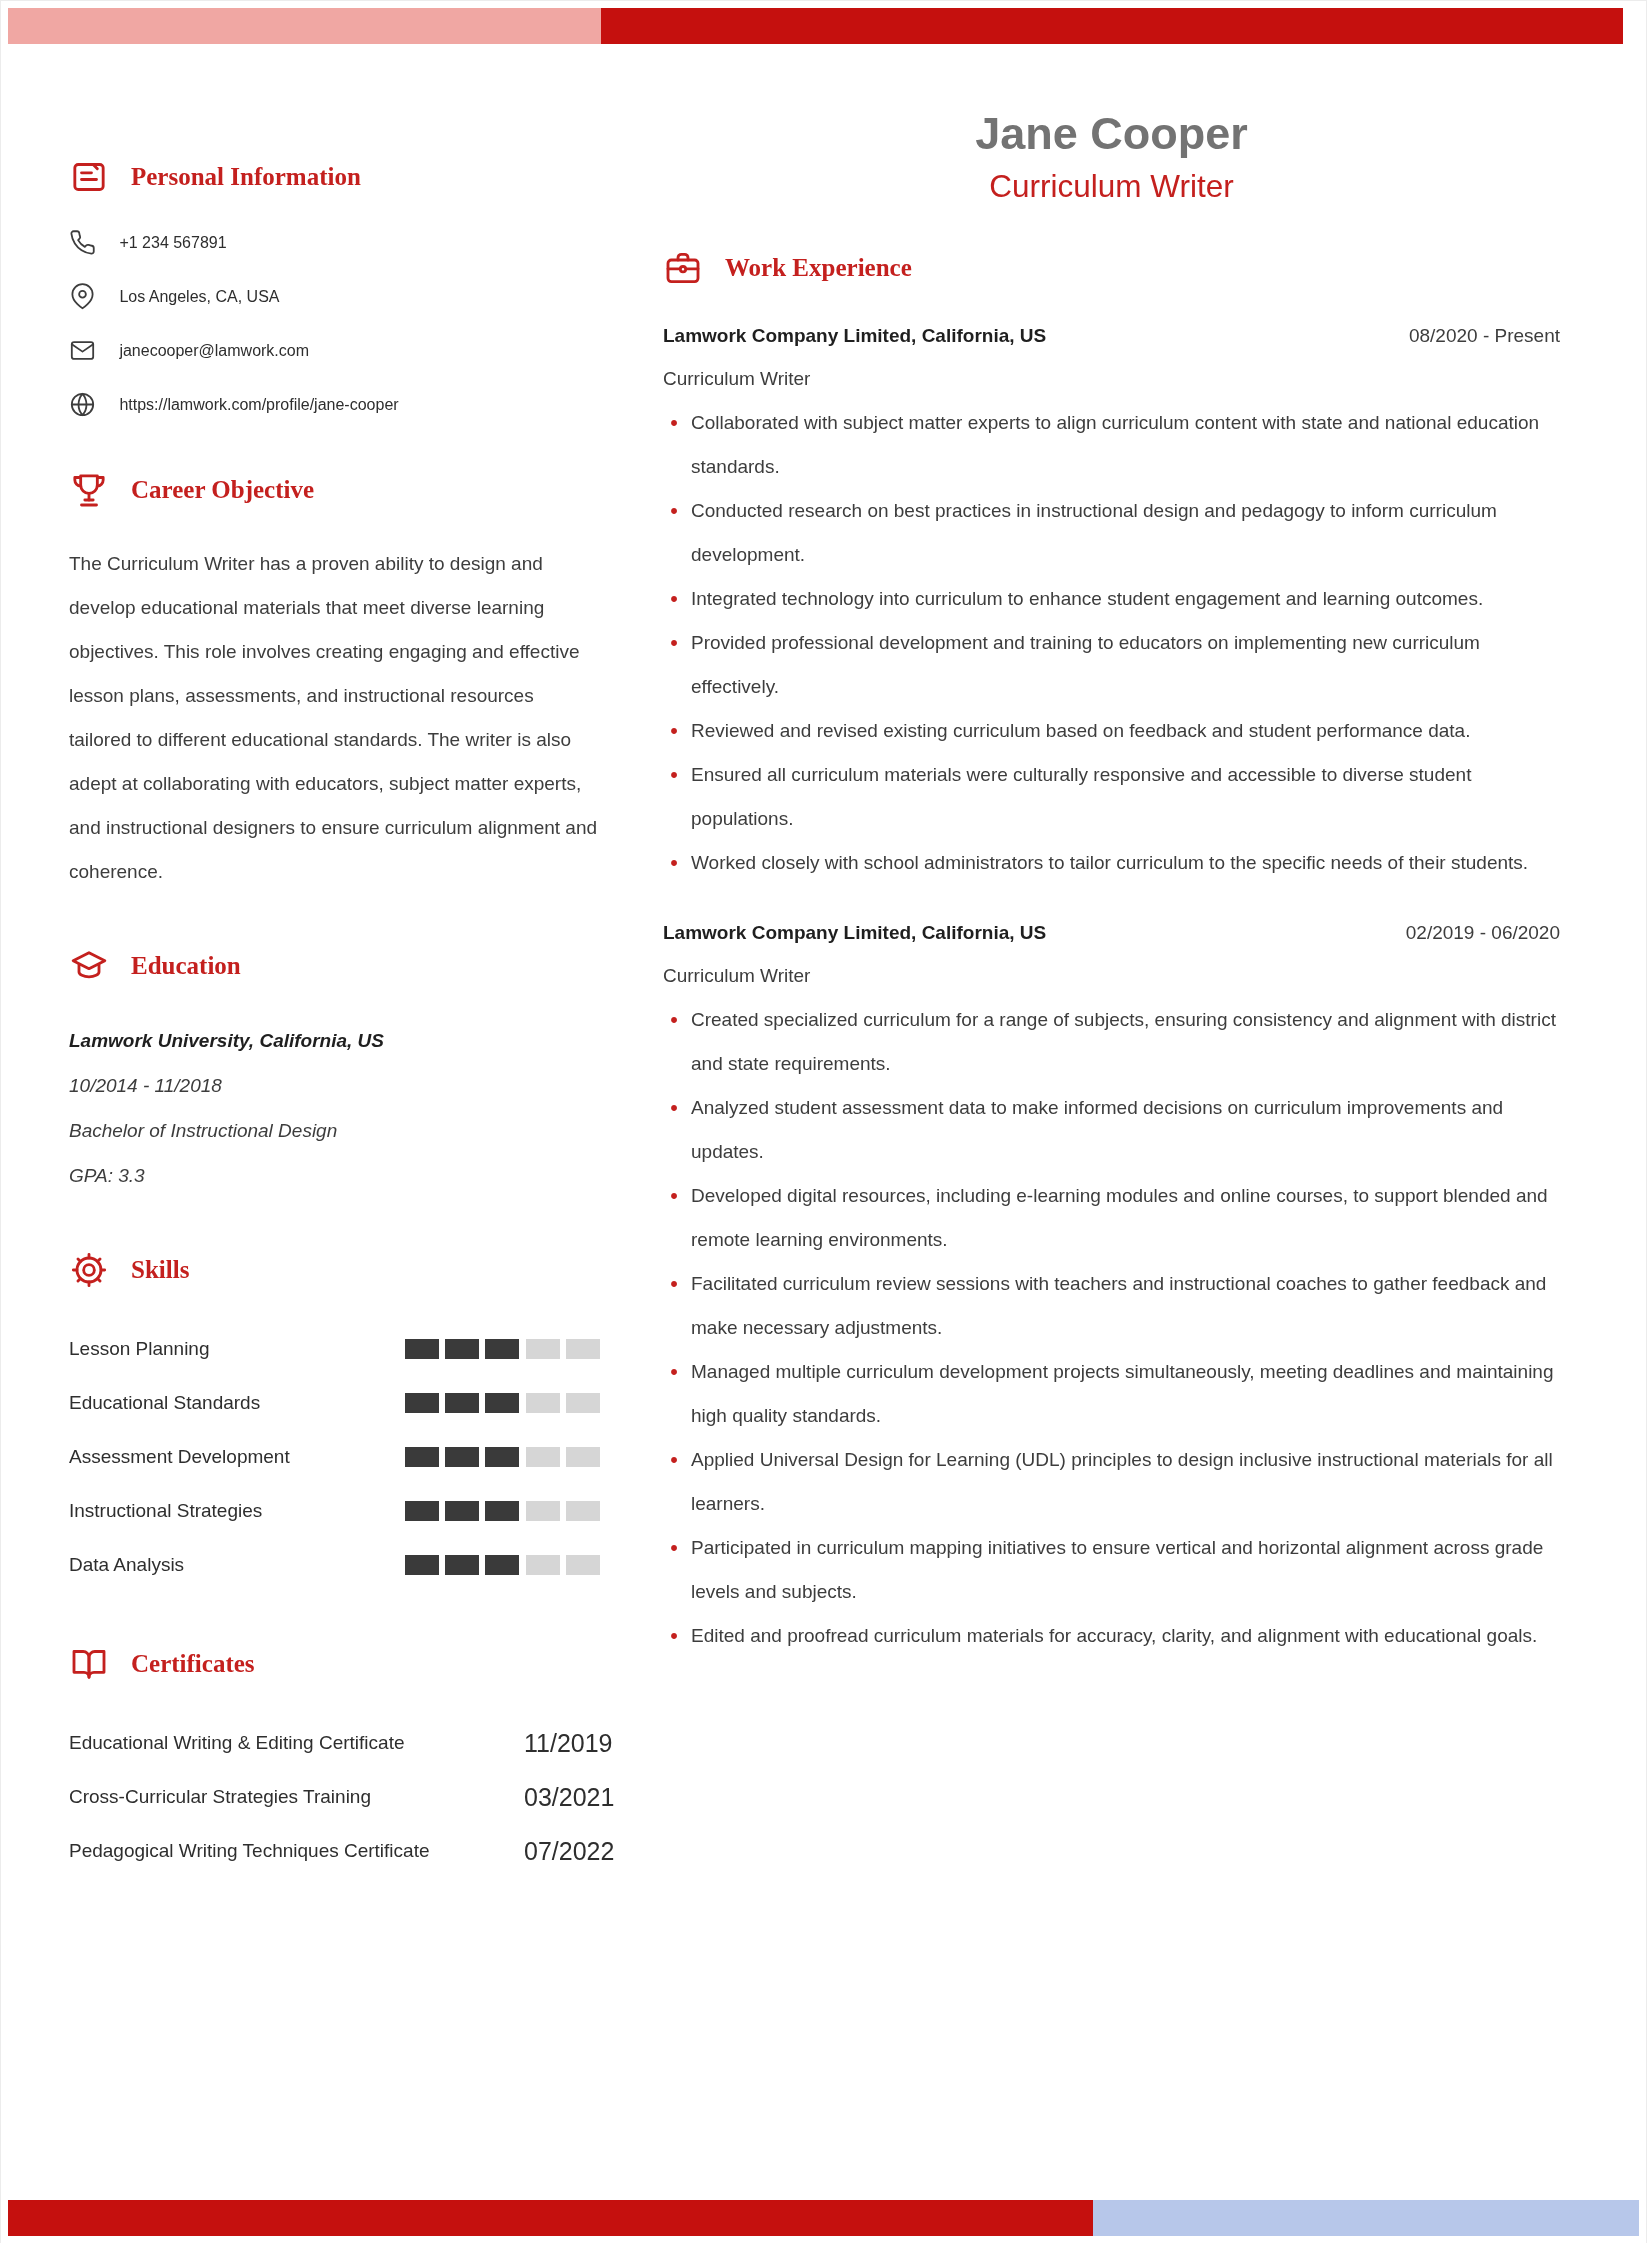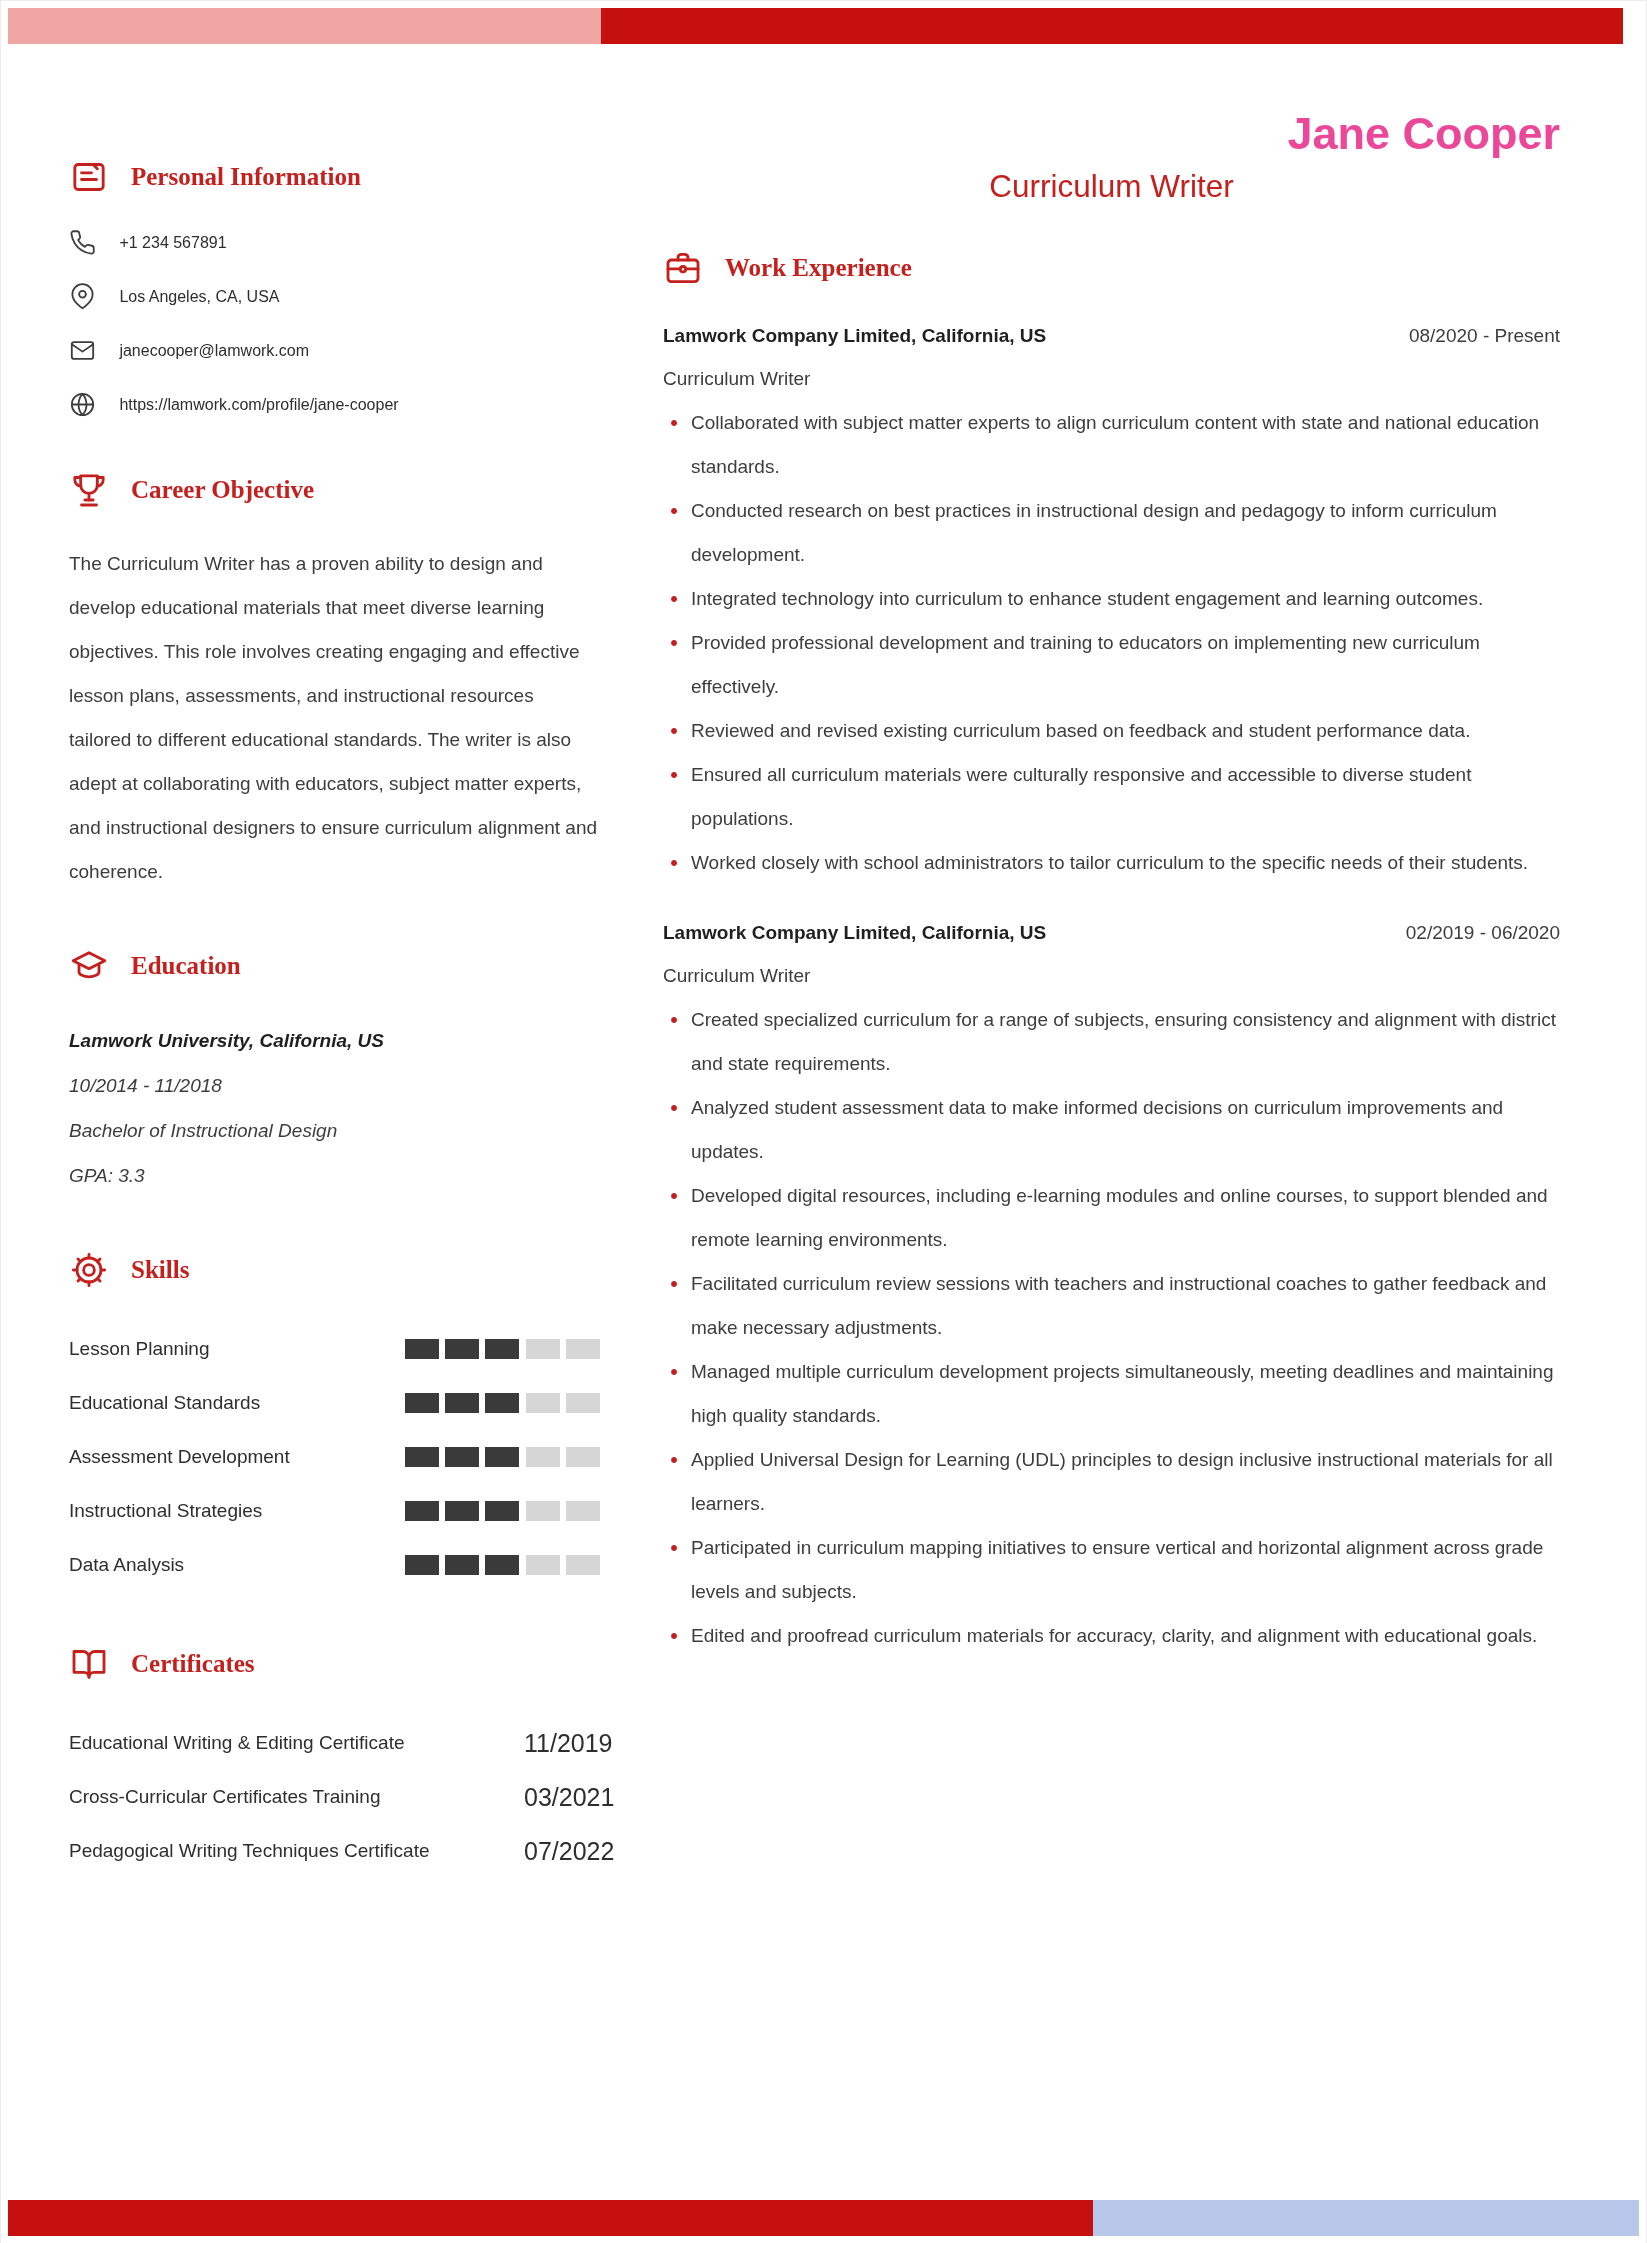--- a/index.html
+++ b/index.html
@@ -61,21 +61,21 @@
   .skill-bar { display:flex; gap:6.3px; }
   .seg { width:34px; height:20px; background:#d6d6d6; display:inline-block; }
   .seg.filled { background:#3a3a3a; }
 
   
   .cert-row { display:flex; align-items:center; height:54px; }
   .cert-name { flex:1; font-size:19px; color:#2e2e2e; }
   .cert-date { width:76px; font-size:25px; color:#2e2e2e; text-align:left; }
 
   
-  .name { font-size:45px; line-height:54px; font-weight:700; color:#ec4899; text-align:right; }
+  .name { font-size:45px; line-height:54px; font-weight:700; color:#737373; text-align:center; }
   .subtitle { font-size:31.5px; line-height:41px; color:#c4201e; text-align:center; margin-top:5.4px; }
   .work-head { margin-top:41px; margin-bottom:9px; }
 
   
   .job { margin-top:34px; }
   .job-head { display:flex; justify-content:space-between; align-items:flex-start; line-height:27px; }
   .company { font-size:19px; font-weight:700; color:#1f1f1f; }
   .dates { font-size:19px; color:#3d3d3d; }
   .role { font-size:19px; color:#3d3d3d; margin-top:16px; line-height:27px; }
   .bullets { list-style:none; margin-top:9px; }
@@ -260,21 +260,21 @@
               </svg>
           </span>
           <h2>Certificates</h2>
         </div>
         <div id="cert-list">
             <div class="cert-row">
               <span class="cert-name">Educational Writing &amp; Editing Certificate</span>
               <span class="cert-date">11/2019</span>
             </div>
             <div class="cert-row">
-              <span class="cert-name">Cross-Curricular Certificates Training</span>
+              <span class="cert-name">Cross-Curricular Strategies Training</span>
               <span class="cert-date">03/2021</span>
             </div>
             <div class="cert-row">
               <span class="cert-name">Pedagogical Writing Techniques Certificate</span>
               <span class="cert-date">07/2022</span>
             </div>
           </div>
       </section>
 
     </aside>

